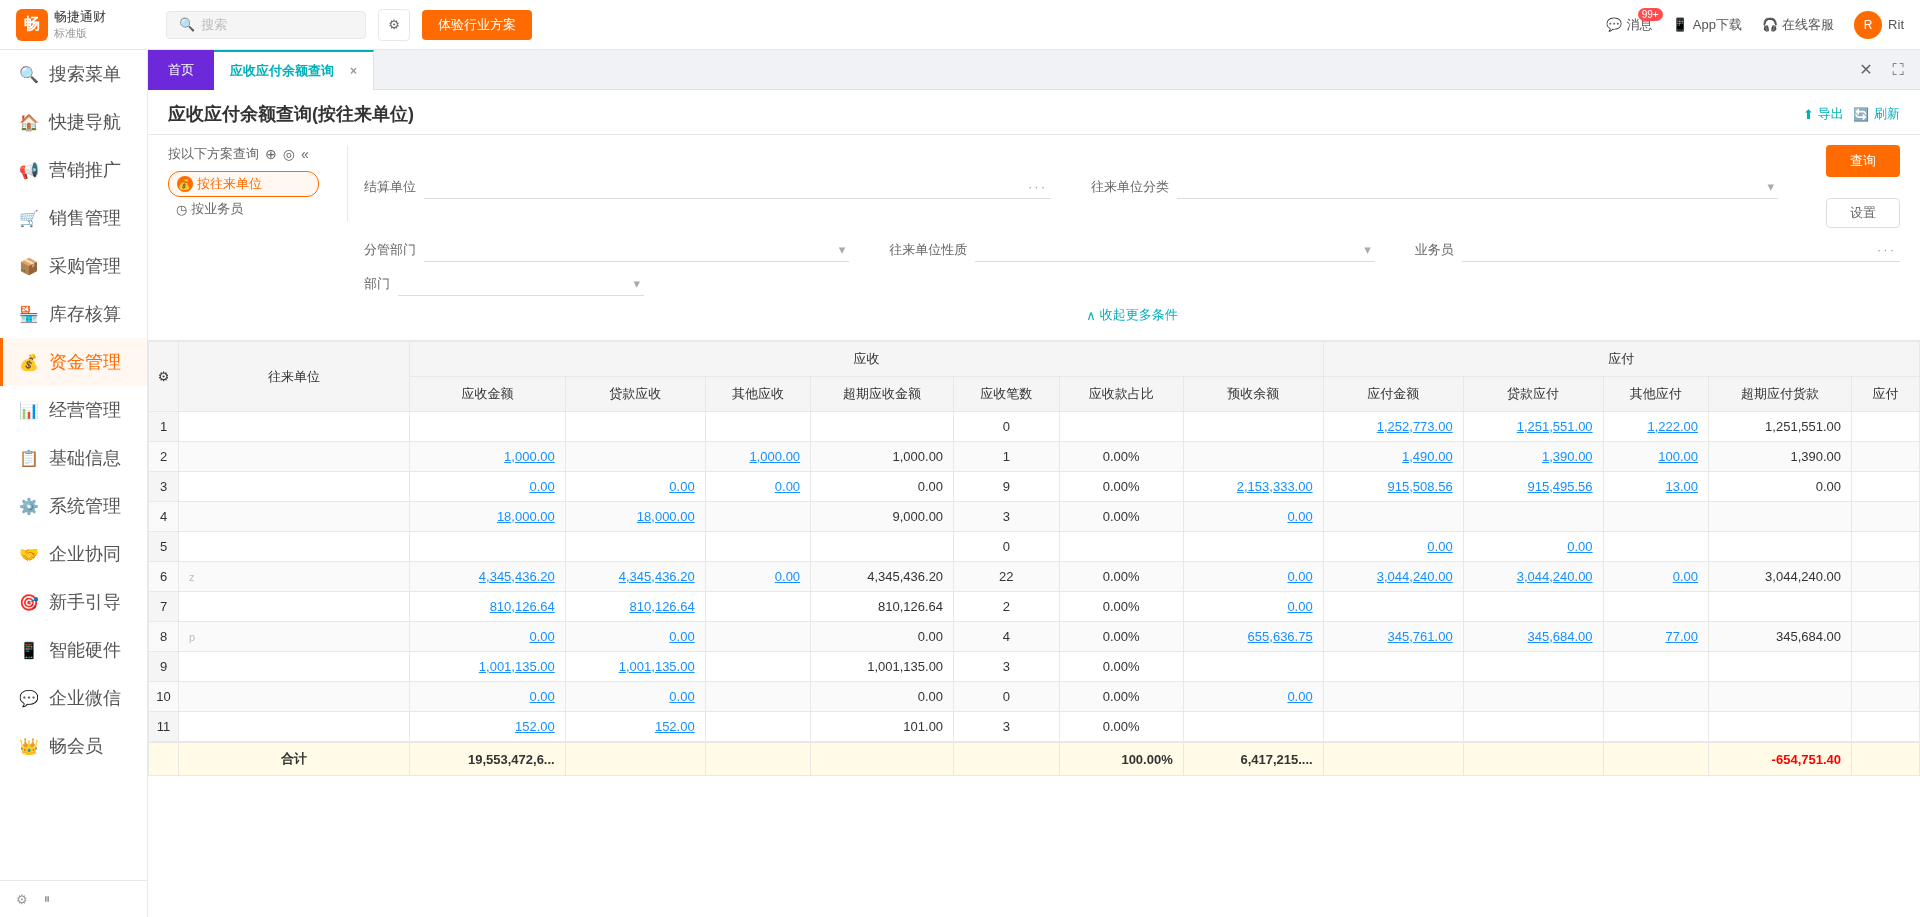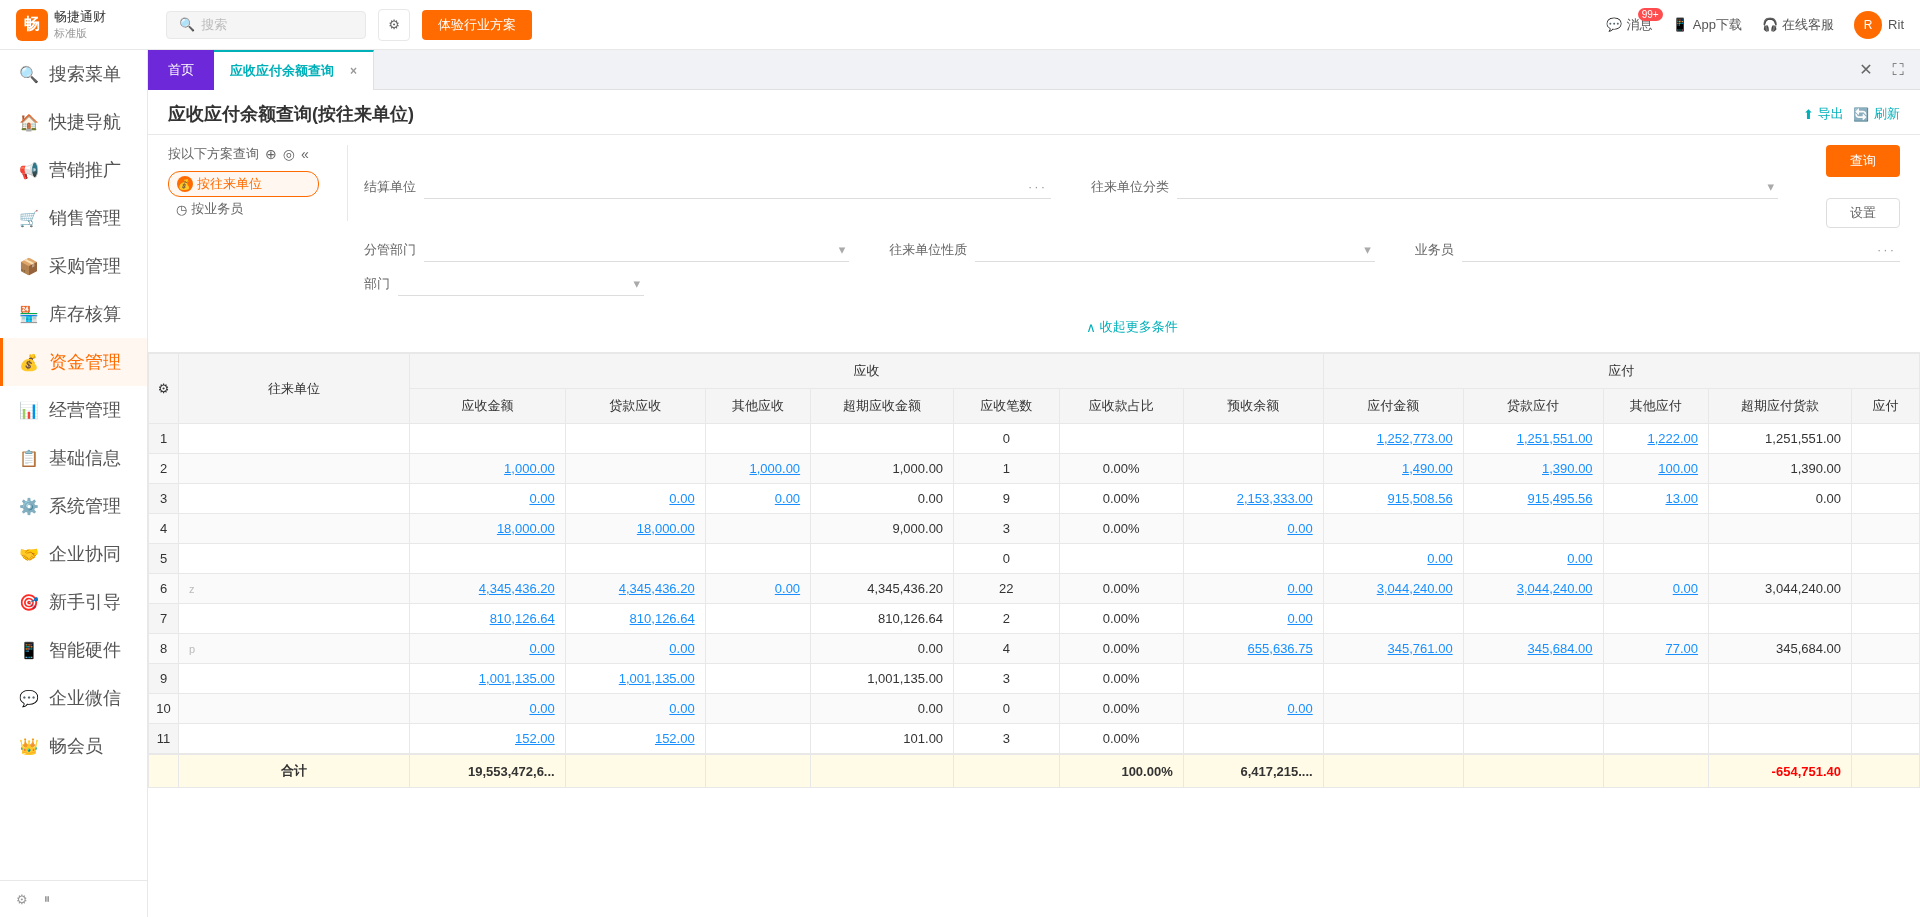--- a/index.html
+++ b/index.html
@@ -561,21 +561,21 @@
             </div>
             <div class="filter-group-field">
               <span class="fg-label">业务员</span>
               <div class="fg-input-wrapper">
                 <span style="flex:1;"></span>
                 <span class="filter-field-dots">···</span>
               </div>
             </div>
           </div>
 
-          <div class="filter-group-row" style="margin-bottom:16px; align-items:flex-start;">
+          <div class="filter-group-row" style="margin-bottom:4px; align-items:flex-start;">
             <div class="filter-group-field" style="max-width:280px;">
               <span class="fg-label">部门</span>
               <div class="fg-input-wrapper">
                 <span style="flex:1;"></span>
                 <span class="fg-dropdown-arrow">▾</span>
               </div>
             </div>
           </div>
 
           <div class="collapse-btn">

